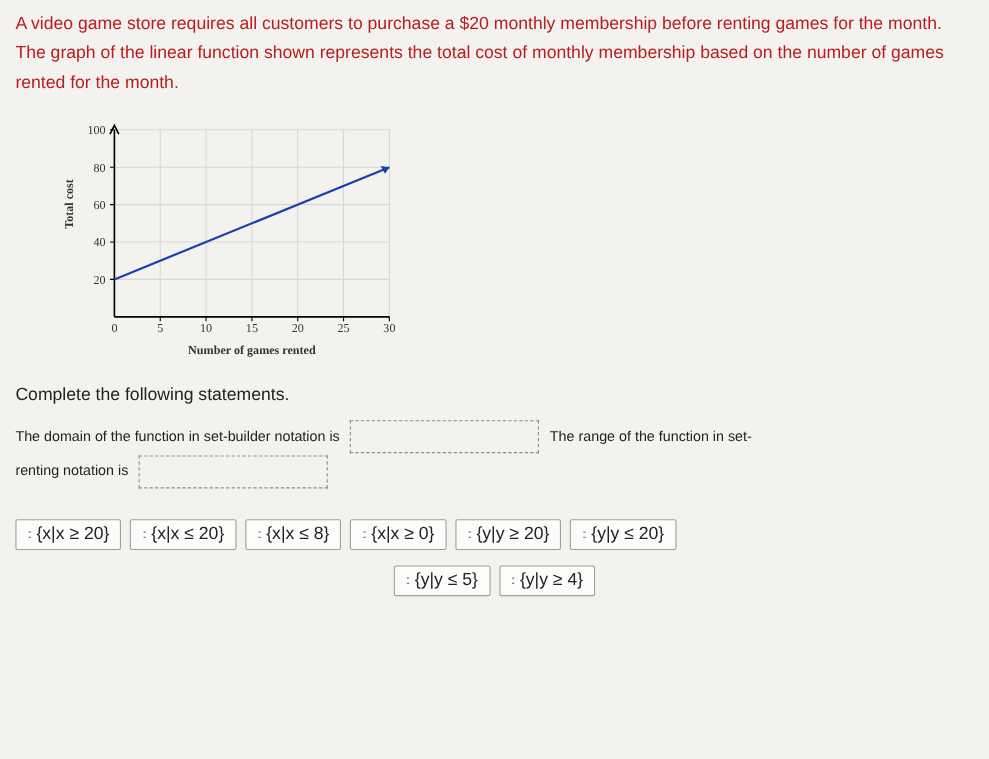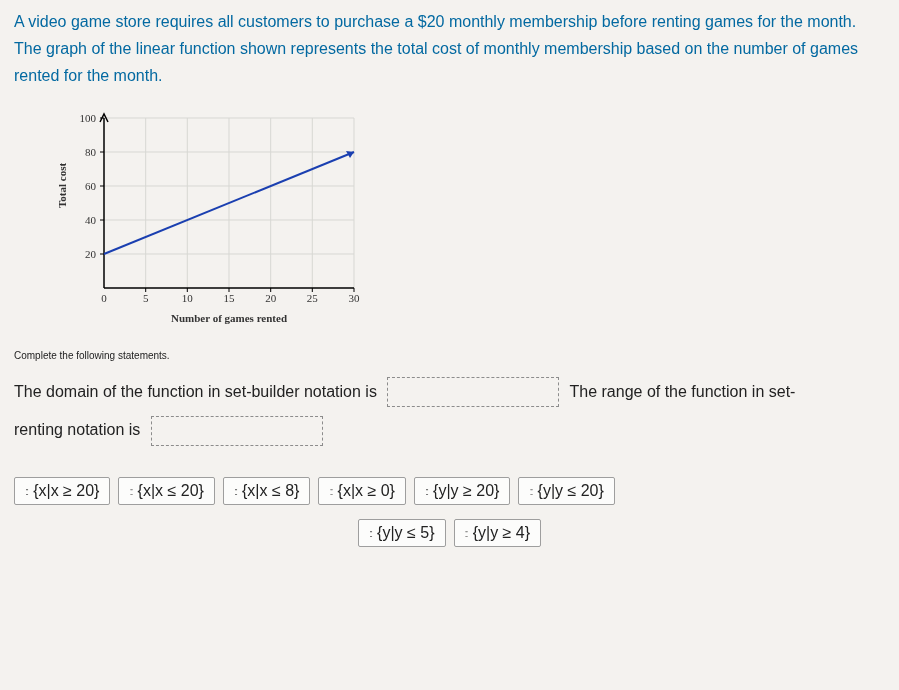--- a/index.html
+++ b/index.html
@@ -1,19 +1,19 @@
 <!DOCTYPE html>
 <html><head>
 <meta charset="utf-8">
 <style>
   body{margin:0;font-family:Arial,Helvetica,sans-serif;background:#f4f2ef;color:#222;width:899px;height:690px;overflow:hidden;box-sizing:border-box;padding:8px 14px}
-  .problem{font-size:16px;line-height:1.7;color:#0369a1}
+  .problem{font-size:16px;line-height:1.7;color:#b91c1c}
   .chart-wrap{margin:8px 0 18px 40px}
-  .instr{font-size:10px;margin:4px 0 12px 0}
-  .flow{font-size:16px;line-height:2.4}
+  .instr{font-size:16px;margin:4px 0 12px 0}
+  .flow{font-size:13px;line-height:2.4}
   .slot{display:inline-block;vertical-align:middle;border:1px dashed #8c8c8c;min-width:170px;height:28px;margin:0 6px}
   .bank{margin-top:28px;display:flex;flex-wrap:wrap;gap:8px;justify-content:flex-start}
   .row2{margin-top:6px;width:100%;display:flex;gap:8px;justify-content:center}
   .tile{display:inline-flex;align-items:center;border:1px solid #9e9e9e;background:#fcfcfb;padding:4px 10px;font-size:16px;gap:6px;border-radius:2px}
   .grip{color:#7a7a7a;font-size:11px;letter-spacing:-2px}
   .setb{font-family:Liberation Sans, sans-serif}
 </style>
 </head>
 <body>
 

